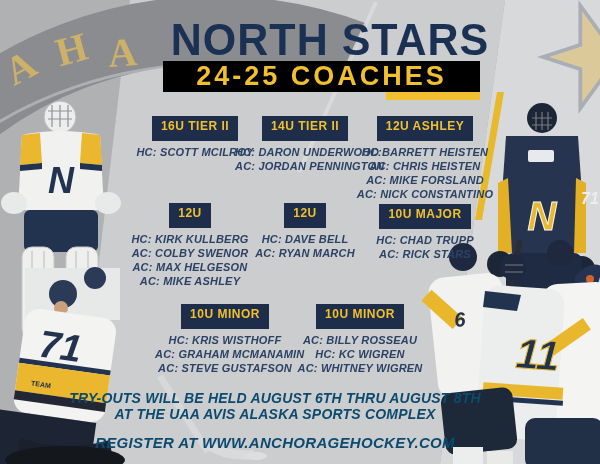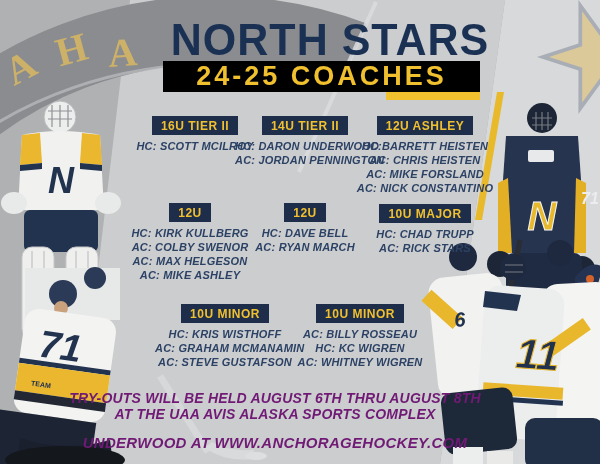--- a/index.html
+++ b/index.html
@@ -10,25 +10,25 @@
               font-weight:bold;font-size:40px;color:#cdb169;}
   .title{position:absolute;z-index:5;left:90px;top:15px;width:480px;text-align:center;
          font-size:43px;font-weight:bold;color:#1b3154;letter-spacing:1px;
          transform:scaleY(1.04);white-space:nowrap;}
   .subbar{position:absolute;z-index:5;left:163px;top:61px;width:317px;height:31px;
           background:#000000;color:#f0c02f;font-size:27px;font-weight:bold;
           text-align:center;line-height:31px;letter-spacing:3px;white-space:nowrap;}
   .subaccent{position:absolute;z-index:5;left:386px;top:92px;width:94px;height:8px;background:#f0c02f;}
   .team{position:absolute;z-index:5;text-align:center;}
   .badge{display:inline-block;background:#1e2d4a;color:#f0c02f;font-size:12px;
-         font-weight:bold;letter-spacing:.5px;padding:3px 9px 2px;margin-bottom:4px;}
+         font-weight:bold;letter-spacing:.5px;padding:3px 9px 8px;margin-bottom:4px;}
   .coach{font-size:11px;font-weight:bold;font-style:italic;color:#2c4265;
          line-height:14px;letter-spacing:.2px;white-space:nowrap;}
   .footer{position:absolute;z-index:5;left:55px;top:391px;width:440px;text-align:center;
-          color:#701a75;font-weight:bold;font-style:italic;}
+          color:#0c4a6e;font-weight:bold;font-style:italic;}
   .f1{font-size:14px;line-height:15.5px;letter-spacing:.2px;white-space:nowrap;}
   .register{margin-top:12px;font-size:15px;letter-spacing:.3px;white-space:nowrap;}
 </style>
 </head>
 <body>
 
 <div class="poster">
 
   <svg class="bg-svg" width="600" height="464" viewBox="0 0 600 464">
     <defs>
@@ -191,16 +191,16 @@
   <div class="team" style="left:290px;top:304px;width:140px">
     <span class="badge">10U MINOR</span>
     <div class="coach">AC: BILLY ROSSEAU</div>
     <div class="coach">HC: KC WIGREN</div>
     <div class="coach">AC: WHITNEY WIGREN</div>
   </div>
 
   <div class="footer">
     <div class="f1">TRY-OUTS WILL BE HELD AUGUST 6TH THRU AUGUST 8TH</div>
     <div class="f1">AT THE UAA AVIS ALASKA SPORTS COMPLEX</div>
-    <div class="register">UNDERWOOD AT WWW.ANCHORAGEHOCKEY.COM</div>
+    <div class="register">REGISTER AT WWW.ANCHORAGEHOCKEY.COM</div>
   </div>
 
 </div>
 
 </body></html>

